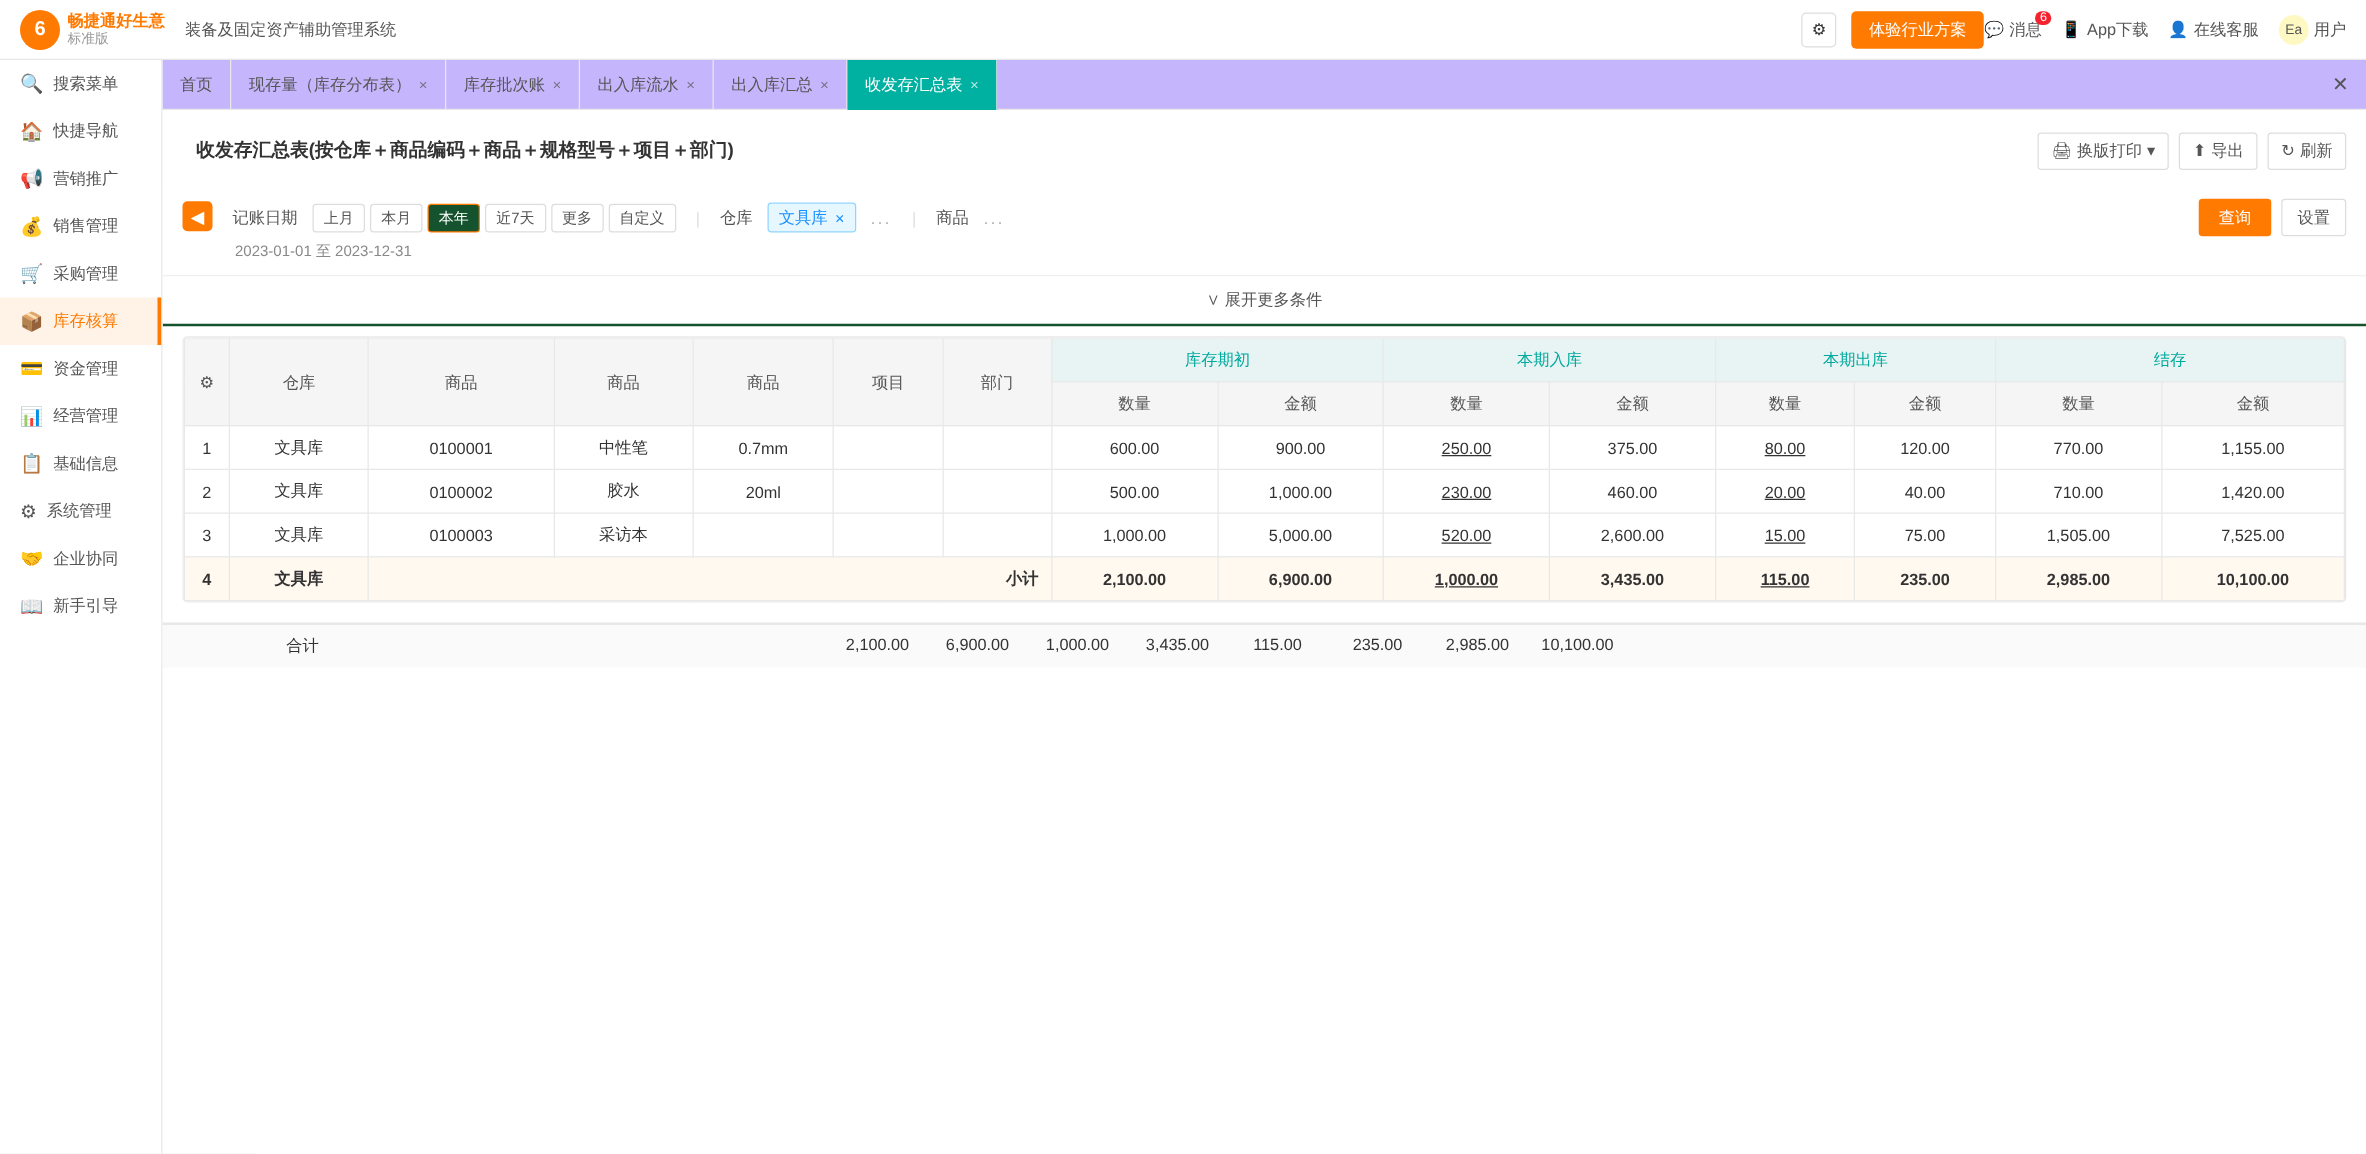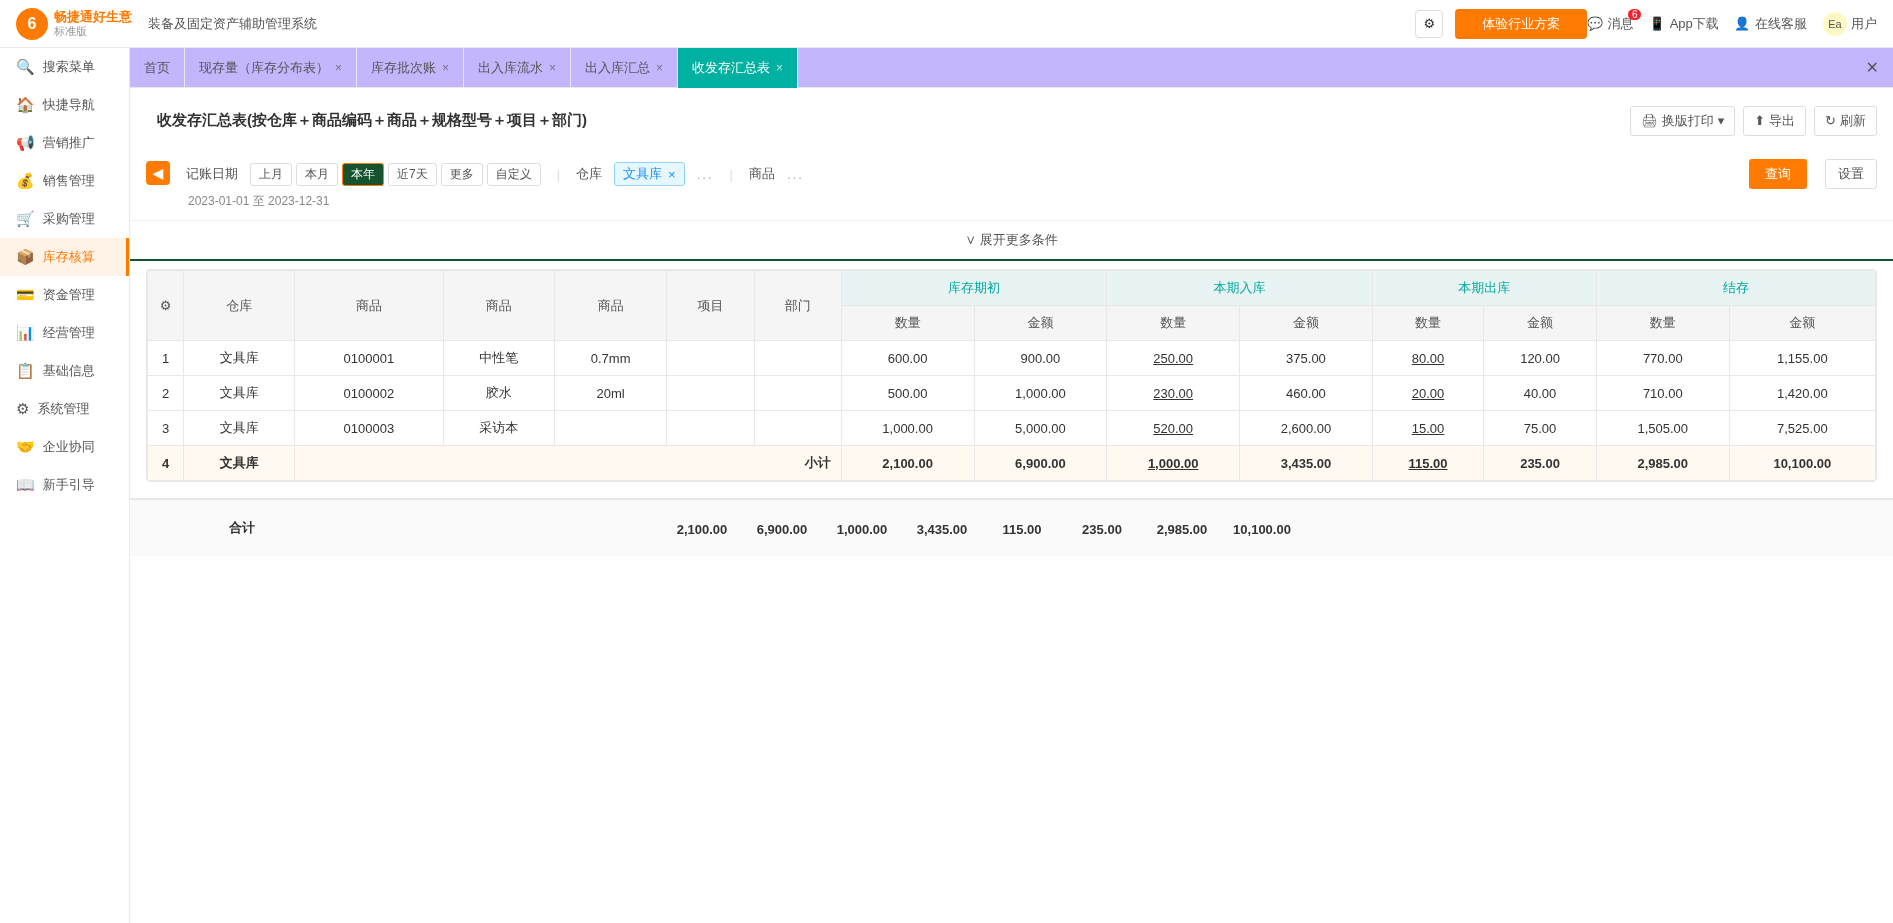--- a/index.html
+++ b/index.html
@@ -15,21 +15,21 @@
     .main-content { flex: 1; overflow: auto; padding: 0; background: #fff; }
 
     
     .logo-area { display: flex; align-items: center; gap: 6px; margin-right: 16px; }
     .logo-icon { width: 32px; height: 32px; background: #ff7a00; border-radius: 50%; display: flex; align-items: center; justify-content: center; color: #fff; font-weight: bold; font-size: 16px; }
     .logo-text { display: flex; flex-direction: column; line-height: 1.2; }
     .logo-title { font-size: 13px; color: #ff7a00; font-weight: bold; }
     .logo-sub { font-size: 11px; color: #999; }
     .system-name { font-size: 13px; color: #555; flex: 1; }
     .top-actions { display: flex; align-items: center; gap: 16px; margin-left: auto; }
-    .btn-industry { background: #ff7a00; color: #fff; border: none; padding: 6px 27px; border-radius: 4px; cursor: pointer; font-size: 13px; }
+    .btn-industry { background: #ff7a00; color: #fff; border: none; padding: 6px 14px; border-radius: 4px; cursor: pointer; font-size: 13px; }
     .top-icon-btn { display: flex; align-items: center; gap: 4px; color: #555; cursor: pointer; font-size: 13px; position: relative; }
     .badge { background: #f5222d; color: #fff; border-radius: 10px; font-size: 10px; padding: 0 4px; position: absolute; top: -6px; right: -8px; }
     .gear-icon { width: 28px; height: 28px; border: 1px solid #ddd; border-radius: 4px; display: flex; align-items: center; justify-content: center; cursor: pointer; }
     .sidebar-item { display: flex; align-items: center; gap: 8px; padding: 10px 16px; cursor: pointer; color: #555; font-size: 13px; }
     .sidebar-item.active { background: #fff3e8; color: #ff7a00; border-right: 3px solid #ff7a00; }
     .sidebar-item .si-icon { font-size: 15px; }
 
     
     .tab-item { display: flex; align-items: center; padding: 0 14px; height: 40px; cursor: pointer; font-size: 13px; color: #555; border-right: 1px solid #e8e8e8; gap: 6px; white-space: nowrap; }
     .tab-item.active { background: #00b0a0; color: #fff; }
@@ -234,21 +234,21 @@
               <div class="warehouse-tag">
                 <span>文具库</span>
                 <span class="warehouse-tag-close">×</span>
               </div>
               <span class="filter-dots">...</span>
 
               <span style="color:#ddd; margin:0 4px;">|</span>
               <span class="field-label">商品</span>
               <span class="filter-dots">...</span>
 
-              <div style="margin-left:auto; display:flex; gap:18px;">
+              <div style="margin-left:auto; display:flex; gap:8px;">
                 <button class="btn-query">查询</button>
                 <button class="btn-settings">设置</button>
               </div>
             </div>
 
             <div style="margin-top:4px; padding-left:2px;">
               <span style="font-size:12px; color:#888;">2023-01-01 至 2023-12-31</span>
             </div>
           </div>
         </div>
@@ -348,21 +348,21 @@
     <td><span class="underline">115.00</span></td>
     <td>235.00</td>
     <td>2,985.00</td>
     <td>10,100.00</td>
   </tr>
                 </tbody>
             </table>
           </div>
         </div>
 
-        <div style="position:sticky; bottom:0; background:#fafafa; border-top:2px solid #e8e8e8; padding:19px 16px; display:flex; align-items:flex-end; font-size:13px; font-weight:700; margin-top: auto;">
+        <div style="position:sticky; bottom:0; background:#fafafa; border-top:2px solid #e8e8e8; padding:8px 16px; display:flex; align-items:flex-start; font-size:13px; font-weight:400; margin-top: auto;">
           <span style="width:36px; text-align:center; border-right:1px solid #e8e8e8; padding-right:8px;"></span>
           <span style="width:120px; text-align:center; padding:0 10px;">合计</span>
           <span style="width:80px;"></span>
           <span style="width:80px;"></span>
           <span style="width:80px;"></span>
           <span style="width:60px;"></span>
           <span style="width:60px;"></span>
           <span style="min-width:80px; text-align:center; padding:0 10px;">2,100.00</span>
           <span style="min-width:80px; text-align:center; padding:0 10px;">6,900.00</span>
           <span style="min-width:80px; text-align:center; padding:0 10px;">1,000.00</span>

